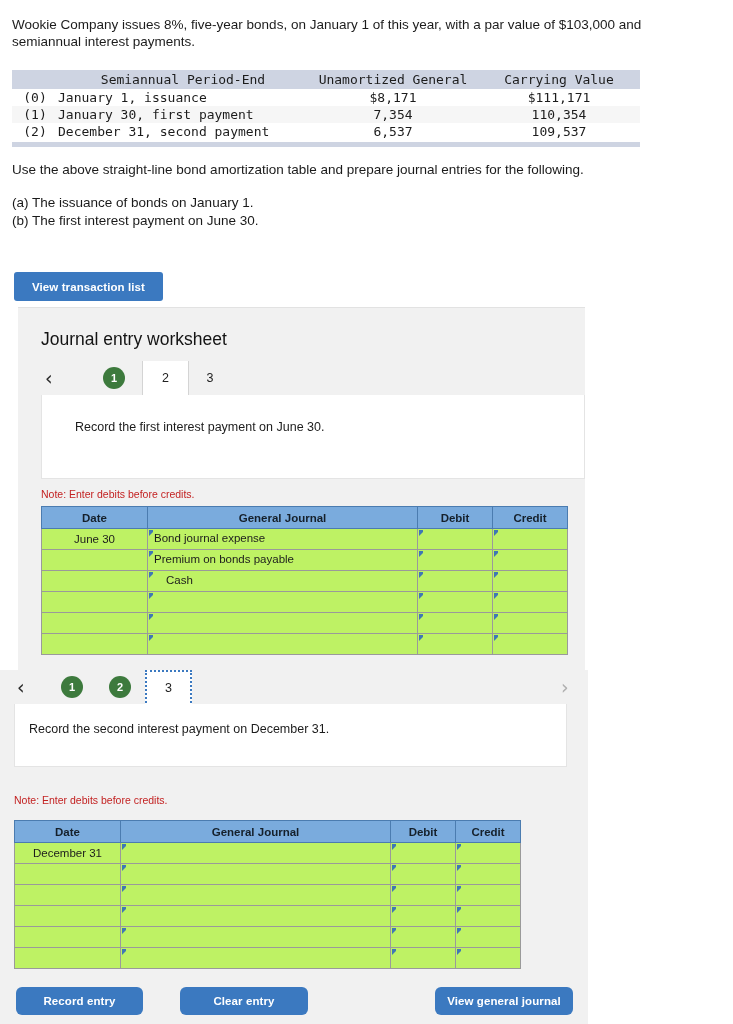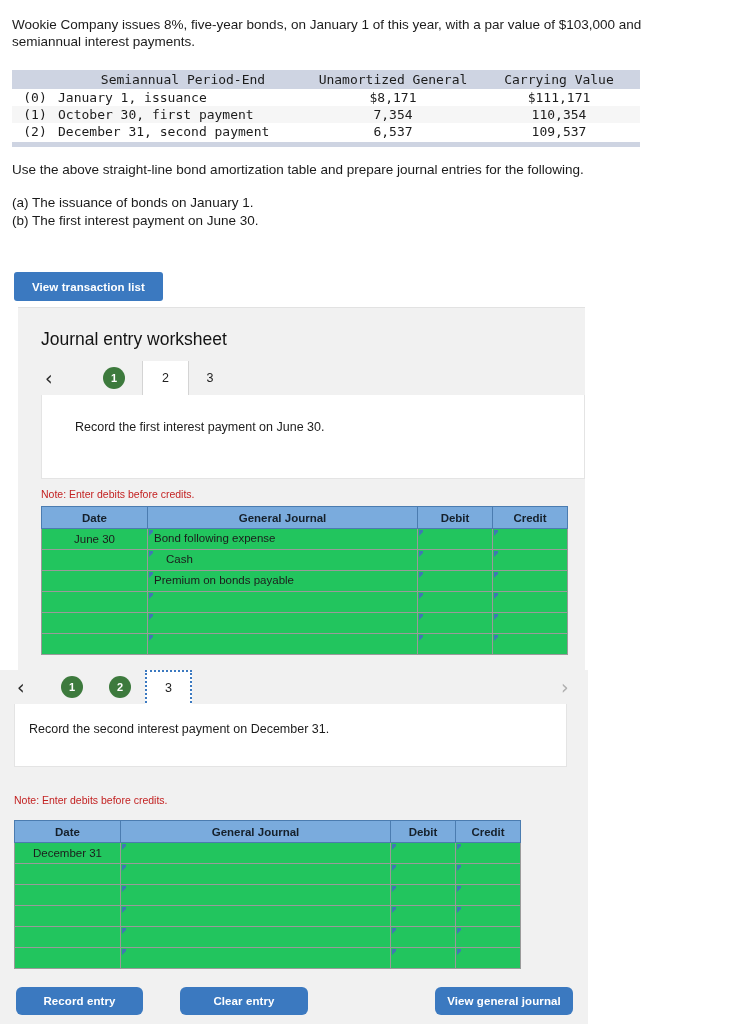--- a/index.html
+++ b/index.html
@@ -212,21 +212,21 @@
     font-weight: bold;
     font-size: 11.5px;
     height: 19px;
     color: #15202b;
     text-align: center;
   }
   table.journal td {
     border: 1px solid #9a9a9a;
     height: 20px;
     padding: 0;
-    background: #22c55e;
+    background: #bef264;
   }
   td.date-cell {
     text-align: center;
     font-size: 11.5px;
     border-left: none;
     border-right: none;
     color: #1c1c1c;
   }
   td.input-cell {
     border: 1px solid #4b7cb0;
@@ -284,21 +284,21 @@
     </thead>
     <tbody>
       <tr>
         <td class="c-idx">(0)</td>
         <td class="c-per">January 1, issuance</td>
         <td class="c-prem">$8,171</td>
         <td class="c-carry">$111,171</td>
       </tr>
       <tr class="alt">
         <td class="c-idx">(1)</td>
-        <td class="c-per">October 30, first payment</td>
+        <td class="c-per">January 30, first payment</td>
         <td class="c-prem">7,354</td>
         <td class="c-carry">110,354</td>
       </tr>
       <tr>
         <td class="c-idx">(2)</td>
         <td class="c-per">December 31, second payment</td>
         <td class="c-prem">6,537</td>
         <td class="c-carry">109,537</td>
       </tr>
     </tbody>
@@ -338,51 +338,51 @@
         <th style="width:267px;">General Journal</th>
         <th style="width:72px;">Debit</th>
         <th style="width:72px;">Credit</th>
       </tr>
     </thead>
     <tbody>
       <tr>
         <td class="date-cell">June 30</td>
         <td class="input-cell">
           <span class="marker"></span>
-          <span class="celltext">Bond following expense</span>
+          <span class="celltext">Bond journal expense</span>
+        </td>
+        <td class="input-cell">
+          <span class="marker"></span>
+          <span class="celltext"></span>
+        </td>
+        <td class="input-cell">
+          <span class="marker"></span>
+          <span class="celltext"></span>
+        </td>
+      </tr>
+      <tr>
+        <td class="date-cell"></td>
+        <td class="input-cell">
+          <span class="marker"></span>
+          <span class="celltext">Premium on bonds payable</span>
         </td>
         <td class="input-cell">
           <span class="marker"></span>
           <span class="celltext"></span>
         </td>
         <td class="input-cell">
           <span class="marker"></span>
           <span class="celltext"></span>
         </td>
       </tr>
       <tr>
         <td class="date-cell"></td>
         <td class="input-cell">
           <span class="marker"></span>
           <span class="celltext indent">Cash</span>
-        </td>
-        <td class="input-cell">
-          <span class="marker"></span>
-          <span class="celltext"></span>
-        </td>
-        <td class="input-cell">
-          <span class="marker"></span>
-          <span class="celltext"></span>
-        </td>
-      </tr>
-      <tr>
-        <td class="date-cell"></td>
-        <td class="input-cell">
-          <span class="marker"></span>
-          <span class="celltext">Premium on bonds payable</span>
         </td>
         <td class="input-cell">
           <span class="marker"></span>
           <span class="celltext"></span>
         </td>
         <td class="input-cell">
           <span class="marker"></span>
           <span class="celltext"></span>
         </td>
       </tr>

